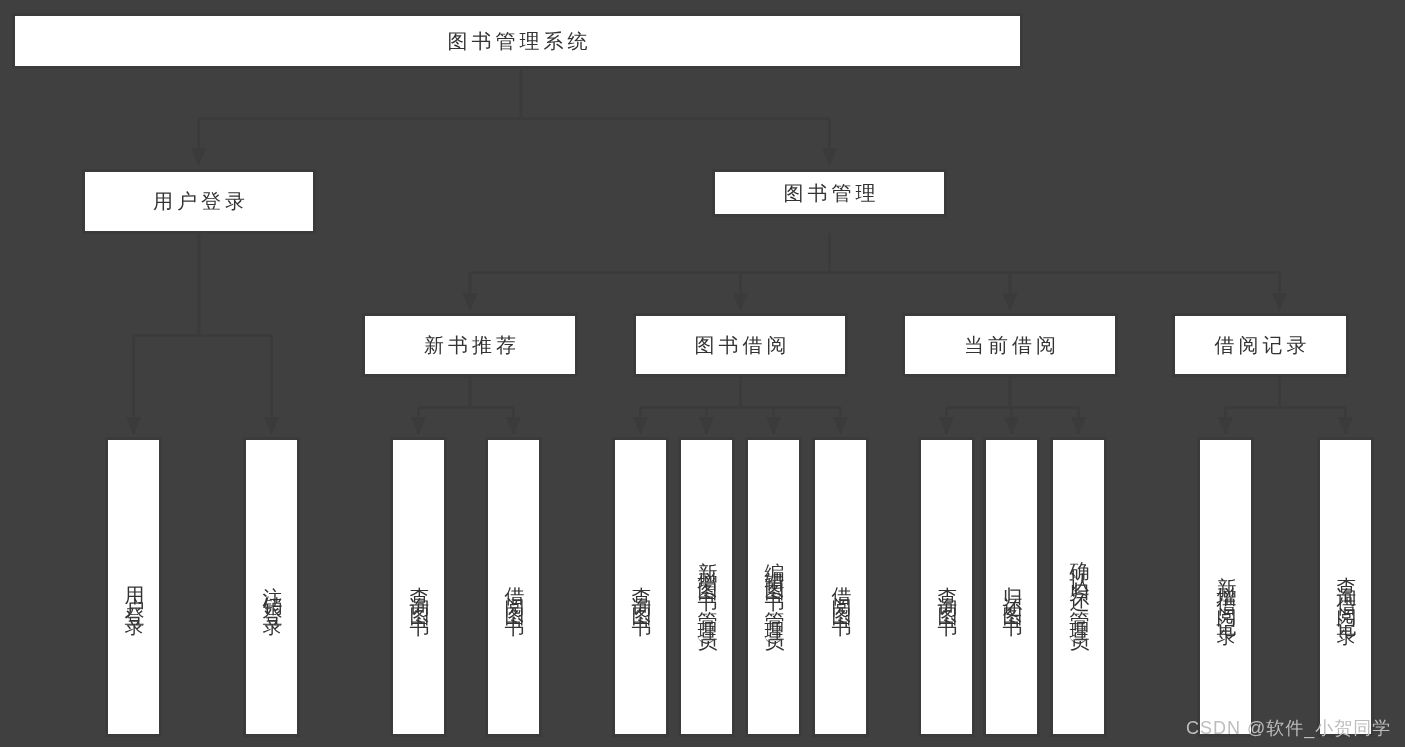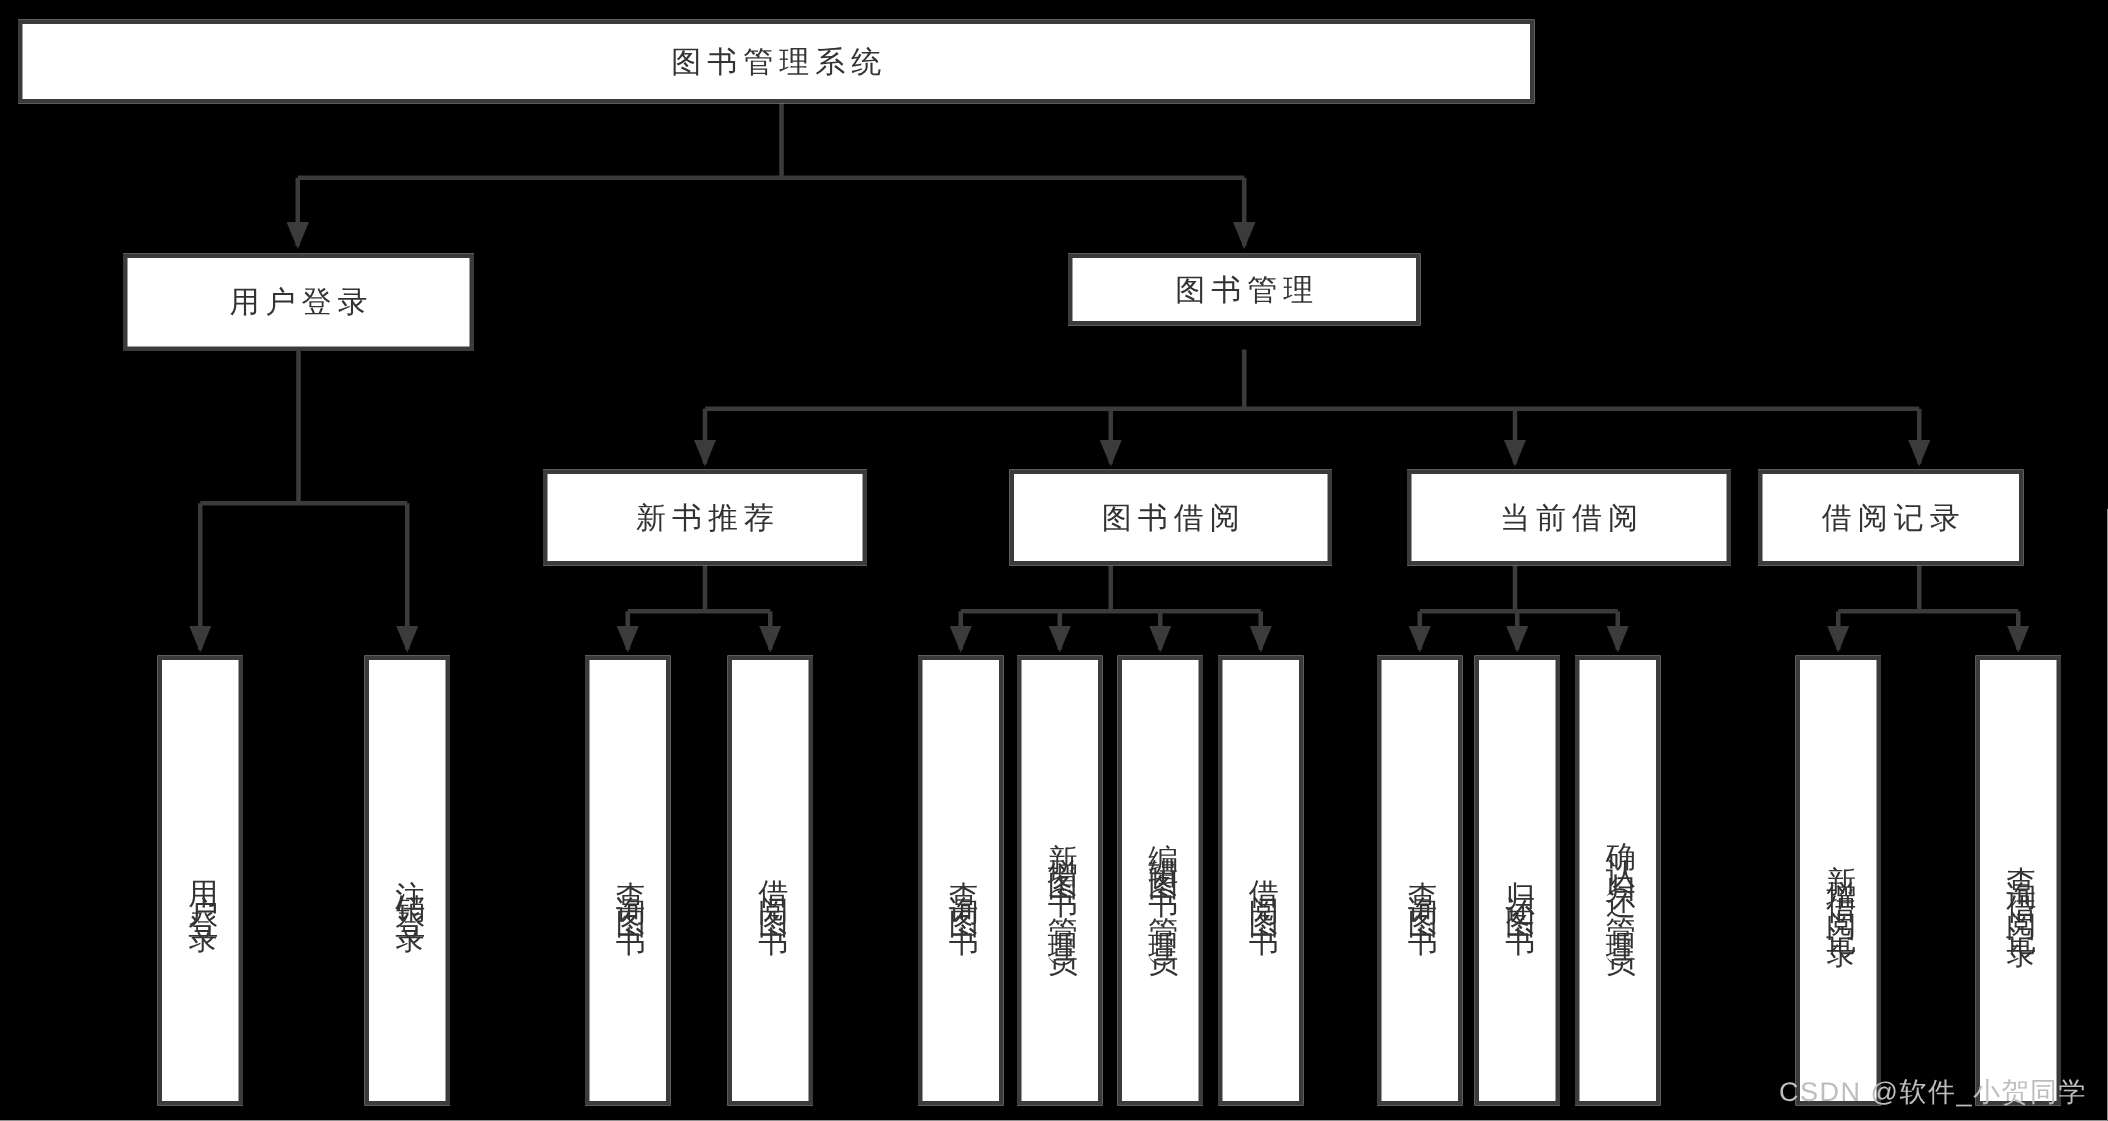--- a/index.html
+++ b/index.html
@@ -5,21 +5,21 @@
   html, body {
     margin: 0;
     padding: 0;
     background: #ffffff;
     font-family: "Liberation Sans", sans-serif;
   }
   .stage {
     position: relative;
     width: 1405px;
     height: 747px;
-    background: #000000;
+    background: #404040;
     overflow: hidden;
   }
   svg.wires {
     position: absolute;
     left: 0;
     top: 0;
     width: 1405px;
     height: 747px;
   }
   .hnode {
@@ -133,22 +133,22 @@
       </g>
     </g>
   </svg>
 
   <div class="hnode" style="left:12px; top:13px; width:1011px; height:56px;">图书管理系统</div>
 
   <div class="hnode" style="left:82px; top:169px; width:234px; height:65px;">用户登录</div>
   <div class="hnode" style="left:712px; top:169px; width:235px; height:48px;">图书管理</div>
 
   <div class="hnode" style="left:362px; top:313px; width:216px; height:64px;text-align:right;">新书推荐</div>
-  <div class="hnode" style="left:633px; top:313px; width:215px; height:64px;margin-left:40px;">图书借阅</div>
-  <div class="hnode" style="left:902px; top:313px; width:216px; height:64px;margin-left:36px;">当前借阅</div>
+  <div class="hnode" style="left:633px; top:313px; width:215px; height:64px;">图书借阅</div>
+  <div class="hnode" style="left:902px; top:313px; width:216px; height:64px;">当前借阅</div>
   <div class="hnode" style="left:1172px; top:313px; width:177px; height:64px;">借阅记录</div>
 
   <div class="vnode" style="left:105px;">用户登录</div>
   <div class="vnode" style="left:243px;">注销登录</div>
 
   <div class="vnode" style="left:390px;">查询图书</div>
   <div class="vnode" style="left:485px;">借阅图书</div>
 
   <div class="vnode" style="left:612px;">查询图书</div>
   <div class="vnode" style="left:678px;">新增图书（管理员）</div>

